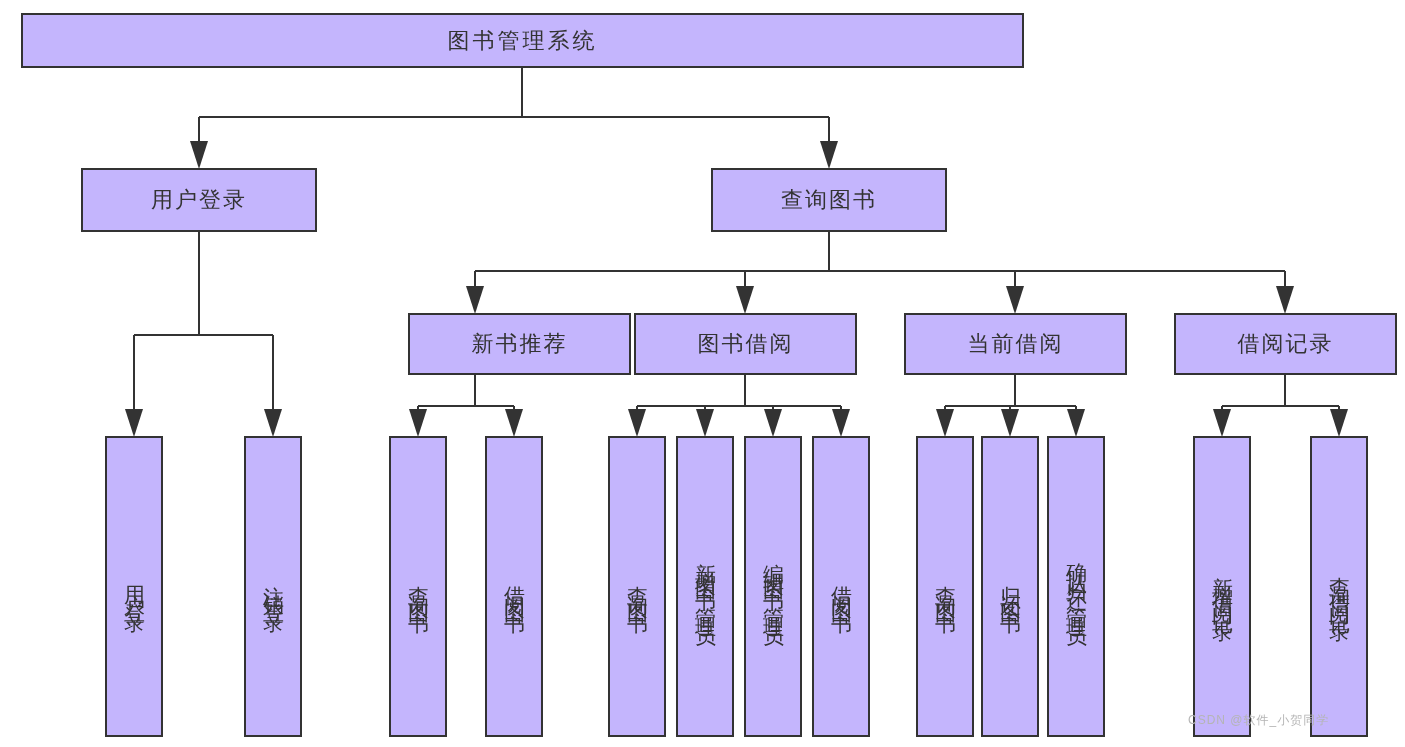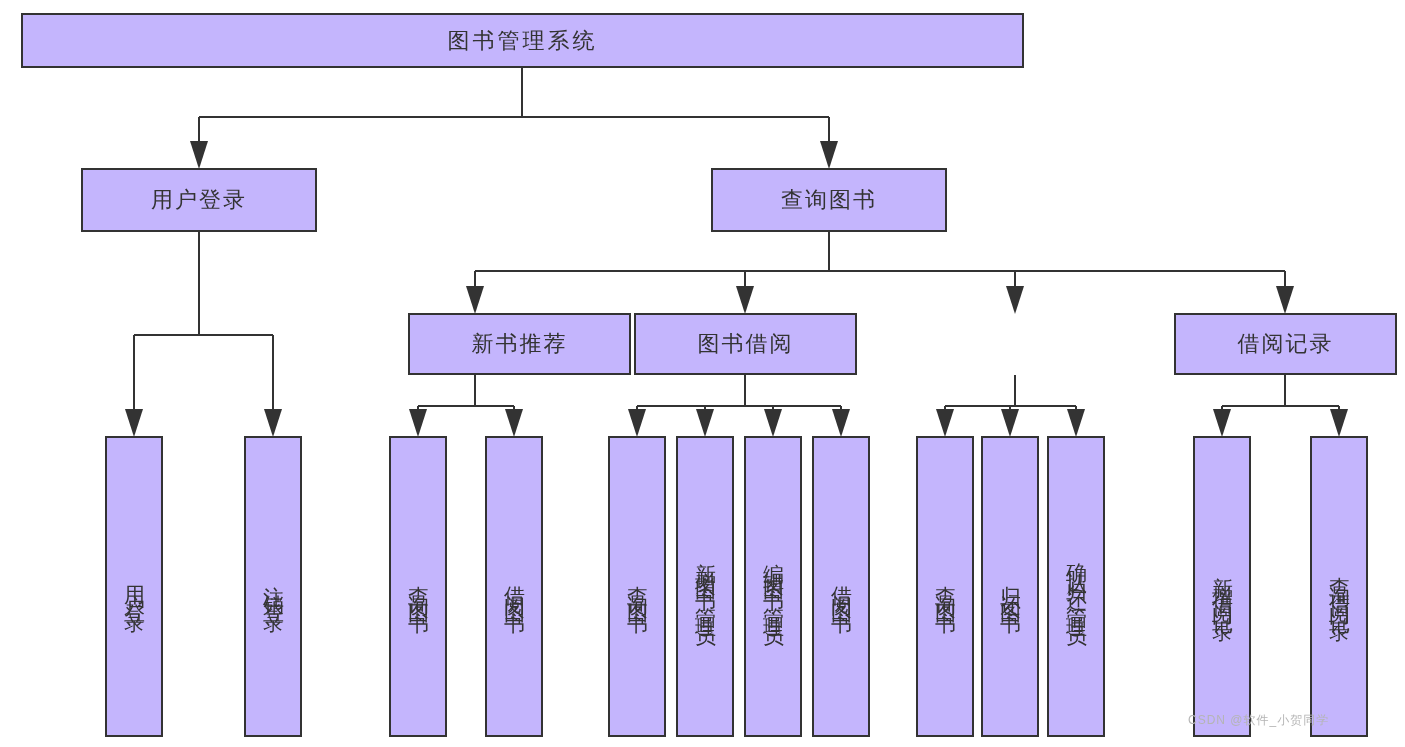--- a/index.html
+++ b/index.html
@@ -86,20 +86,23 @@
   <div class="box l1-box" style="left:711px;">
     <span>查询图书</span>
   </div>
 
   <div class="box l2-box" style="left:384px;margin-left:24px;">
     <span>新书推荐</span>
   </div>
   <div class="box l2-box" style="left:634px;">
     <span>图书借阅</span>
   </div>
+  <div class="box l2-box" style="left:904px;">
+    <span>当前借阅</span>
+  </div>
   <div class="box l2-box" style="left:1174px;">
     <span>借阅记录</span>
   </div>
 
   <div class="box leaf-box" style="left:105px;">
     <span class="vtext">用户登录</span>
   </div>
   <div class="box leaf-box" style="left:244px;">
     <span class="vtext">注销登录</span>
   </div>

